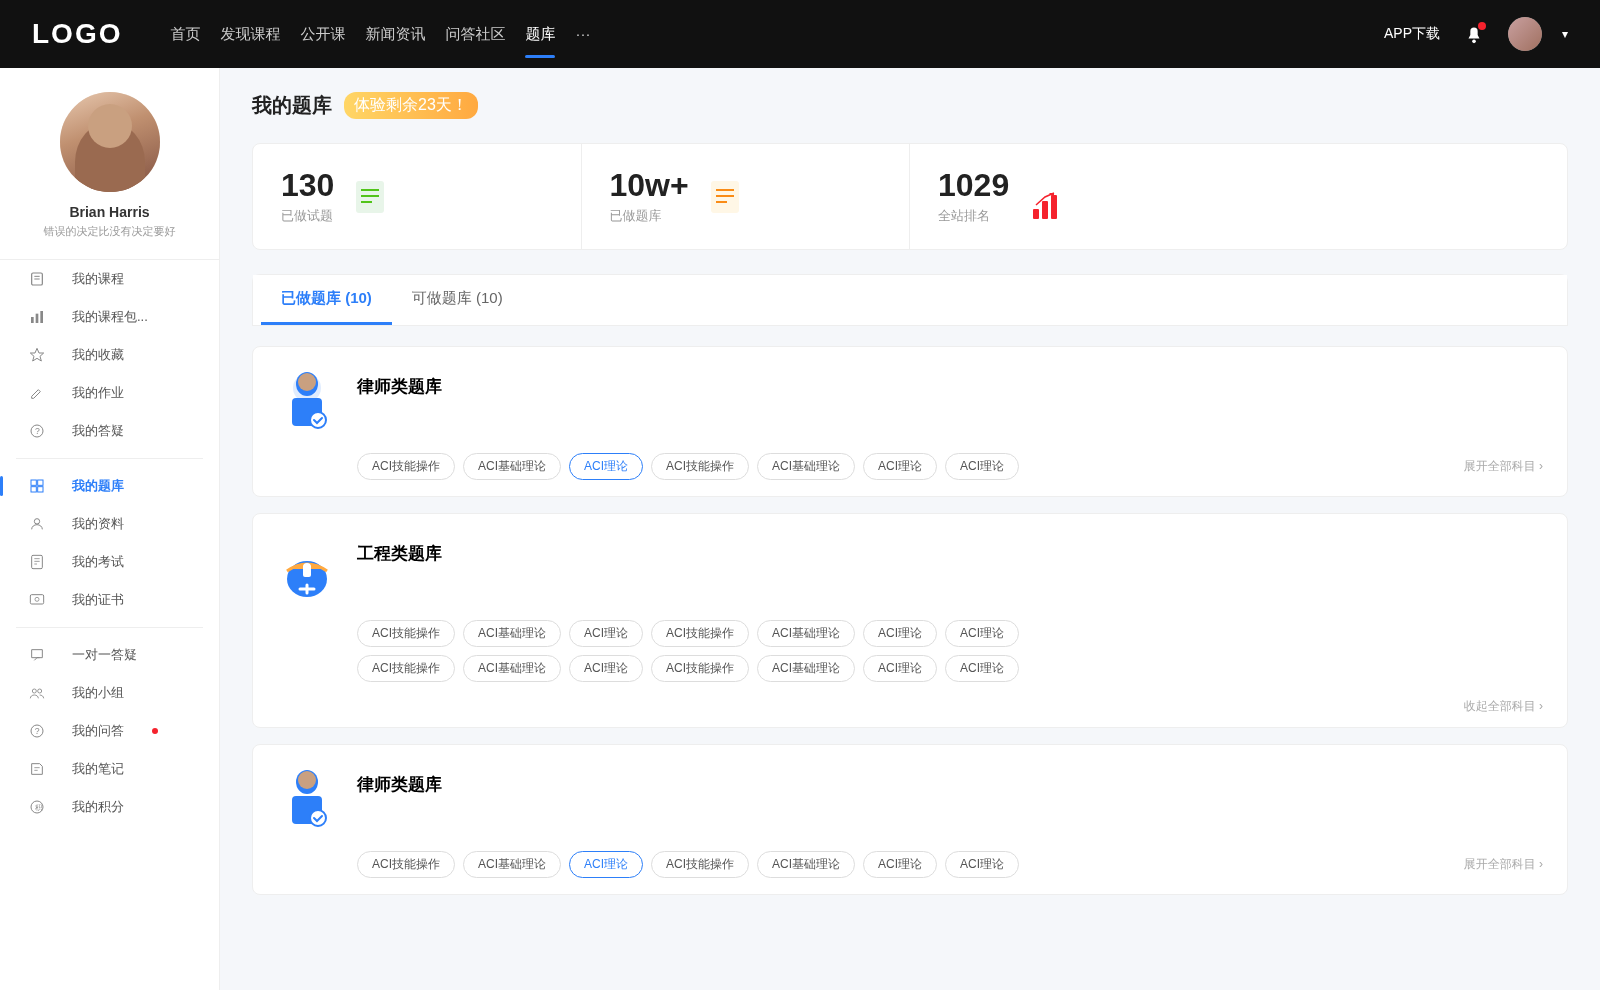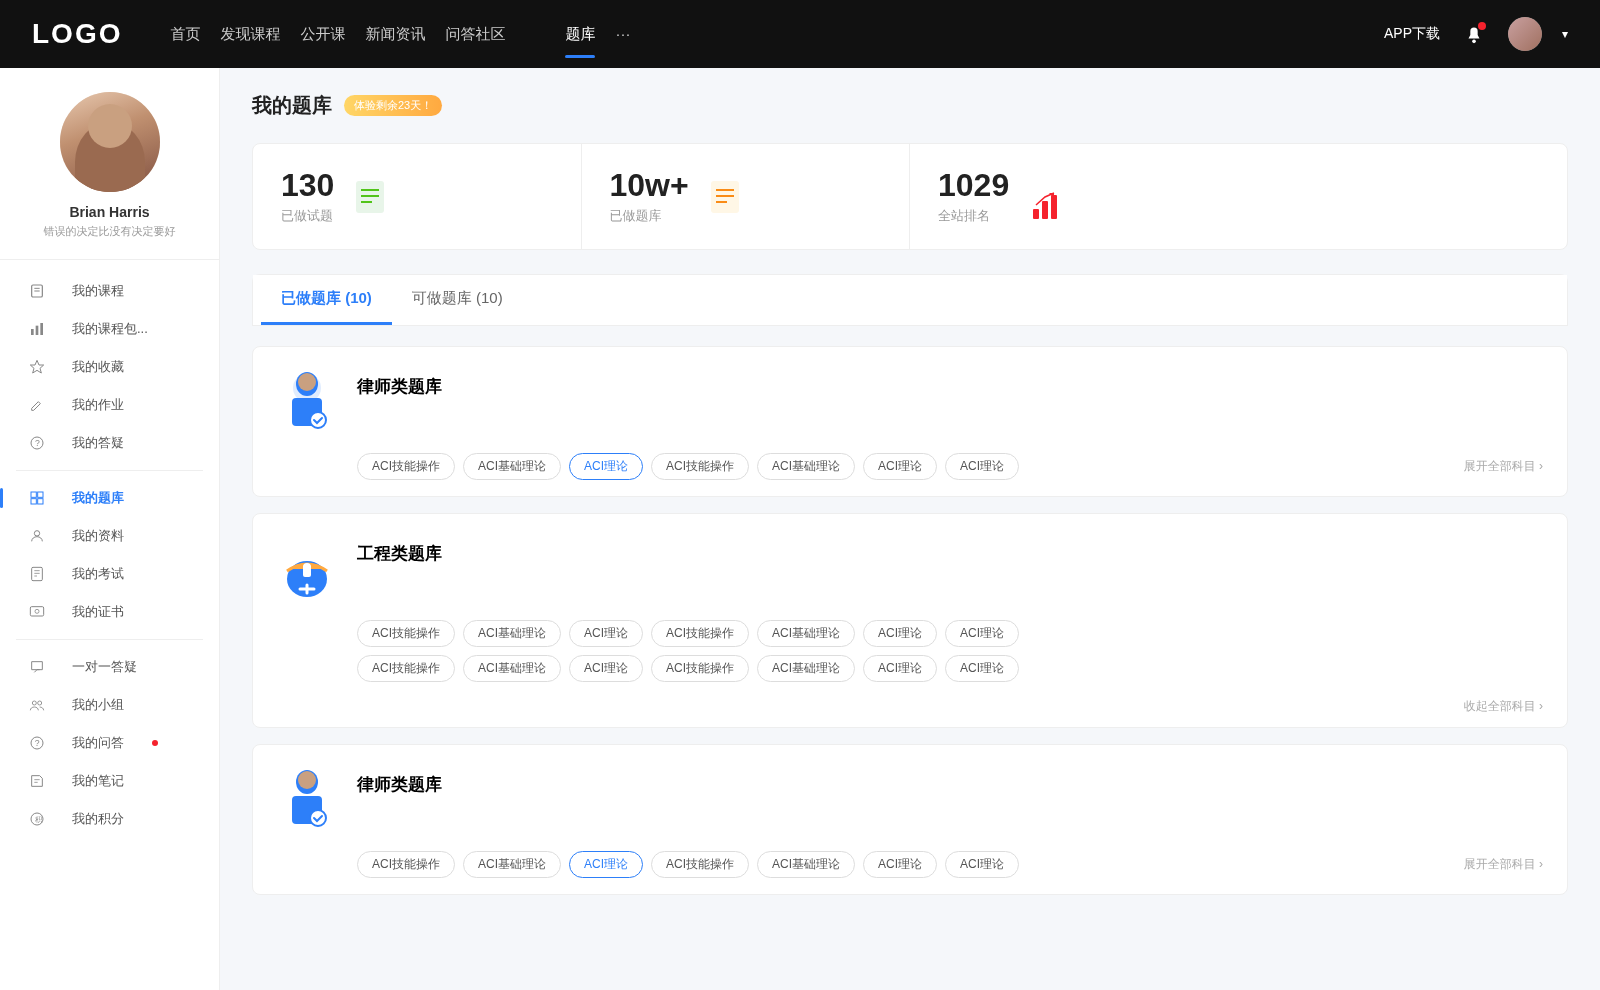--- a/index.html
+++ b/index.html
@@ -28,21 +28,20 @@
     }
     .nav-link {
       color: #ccc;
       font-size: 15px;
       cursor: pointer;
       padding: 4px 0;
       position: relative;
     }
     .nav-link.active {
       color: #fff;
-      margin-left: 40px;
     }
     .nav-link.active::after {
       content: '';
       position: absolute;
       bottom: -10px;
       left: 50%;
       transform: translateX(-50%);
       width: 100%;
       height: 3px;
       background: #2d7ff9;
@@ -104,21 +103,20 @@
       padding: 24px 0;
       flex-shrink: 0;
       border-right: 1px solid #eee;
     }
     .sidebar-profile {
       display: flex;
       flex-direction: column;
       align-items: center;
       padding-bottom: 20px;
       border-bottom: 1px solid #eee;
-      margin-bottom: 12px;
     }
     .profile-avatar {
       width: 100px;
       height: 100px;
       border-radius: 50%;
       overflow: hidden;
       margin-bottom: 12px;
       background: #e8d5c4;
     }
     .profile-avatar-inner {
@@ -233,21 +231,21 @@
       margin-bottom: 24px;
     }
     .page-title {
       font-size: 20px;
       font-weight: 600;
       color: #222;
     }
     .trial-badge {
       background: linear-gradient(90deg, #ffd666, #ffa940);
       color: #fff;
-      font-size: 11px;
+      font-size: 16px;
       padding: 3px 10px;
       border-radius: 12px;
     }
 
     
     .stats-row {
       display: grid;
       grid-template-columns: repeat(4, 1fr);
       gap: 0;
       background: #fff;

